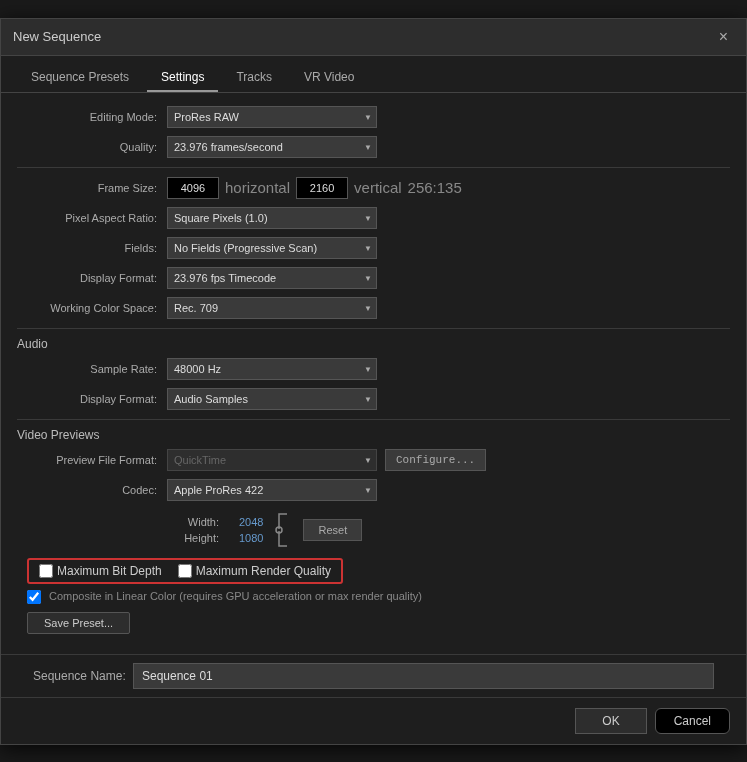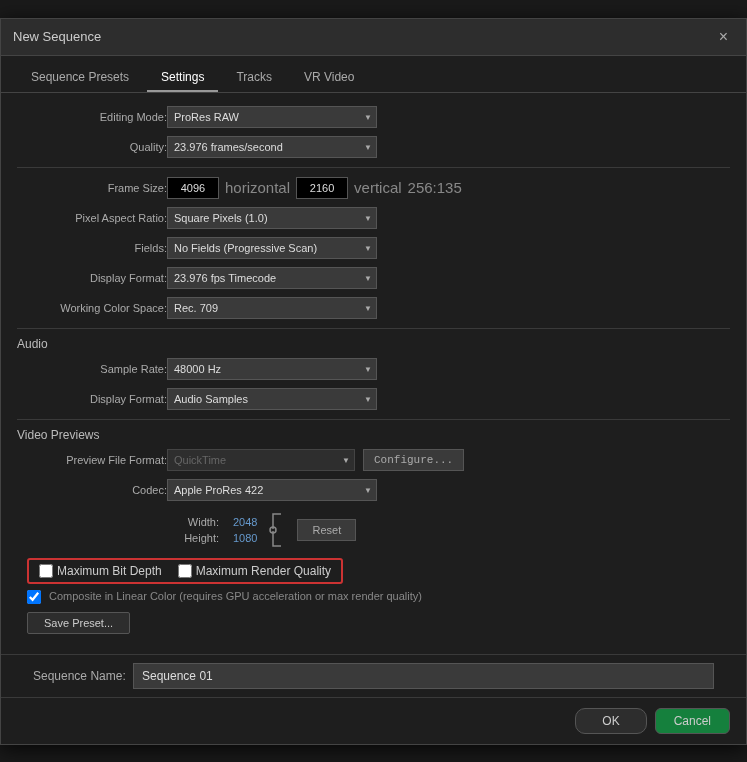--- a/index.html
+++ b/index.html
@@ -76,21 +76,21 @@
       display: flex;
       align-items: center;
       margin-bottom: 6px;
       min-height: 24px;
     }
     .form-label {
       text-align: right;
       color: #aaa;
       font-size: 11px;
       flex: 0 0 150px;
-      padding-right: 0;
+      padding-right: 10px;
     }
     .form-control {
       flex: 1;
       max-width: 210px;
     }
     select {
       background: #3a3a3a;
       border: 1px solid #555;
       color: #ddd;
       padding: 3px 22px 3px 6px;
@@ -164,21 +164,21 @@
       color: #666;
     }
     .wh-col {
       display: flex;
       flex-direction: column;
       gap: 4px;
     }
     .wh-item {
       display: flex;
       align-items: center;
-      gap: 6px;
+      gap: 12px;
     }
     .reset-btn {
       background: #3a3a3a;
       border: 1px solid #555;
       color: #aaa;
       padding: 3px 14px;
       font-size: 11px;
       cursor: pointer;
       height: 22px;
     }
@@ -243,24 +243,24 @@
       border-top: 1px solid #3a3a3a;
       background: #1e1e1e;
     }
     .ok-btn {
       background: #2d2d2d;
       border: 1px solid #555;
       color: #ccc;
       padding: 5px 26px;
       font-size: 12px;
       cursor: pointer;
-      border-radius: 10px;
+      border-radius: 0;
     }
     .cancel-btn {
-      background: #15803d;
+      background: #000000;
       border: 1px solid #555;
       color: #ccc;
       padding: 5px 18px;
       font-size: 12px;
       cursor: pointer;
       border-radius: 6px;
     }
   </style>
 </head>
 <body>
@@ -376,21 +376,21 @@
     </div>
 
     <hr class="divider">
 
     <div class="video-previews-section">
       <div class="section-label">Video Previews</div>
 
       <div class="form-row">
         <span class="form-label">Preview File Format:</span>
         <div style="display:flex;align-items:center;gap:8px;">
-          <div class="select-wrapper" style="width:188px;">
+          <div class="select-wrapper" style="width:210px;">
             <select class="grayed-select">
               <option>QuickTime</option>
             </select>
           </div>
           <button class="configure-btn">Configure...</button>
         </div>
       </div>
 
       <div class="form-row">
         <span class="form-label">Codec:</span>

